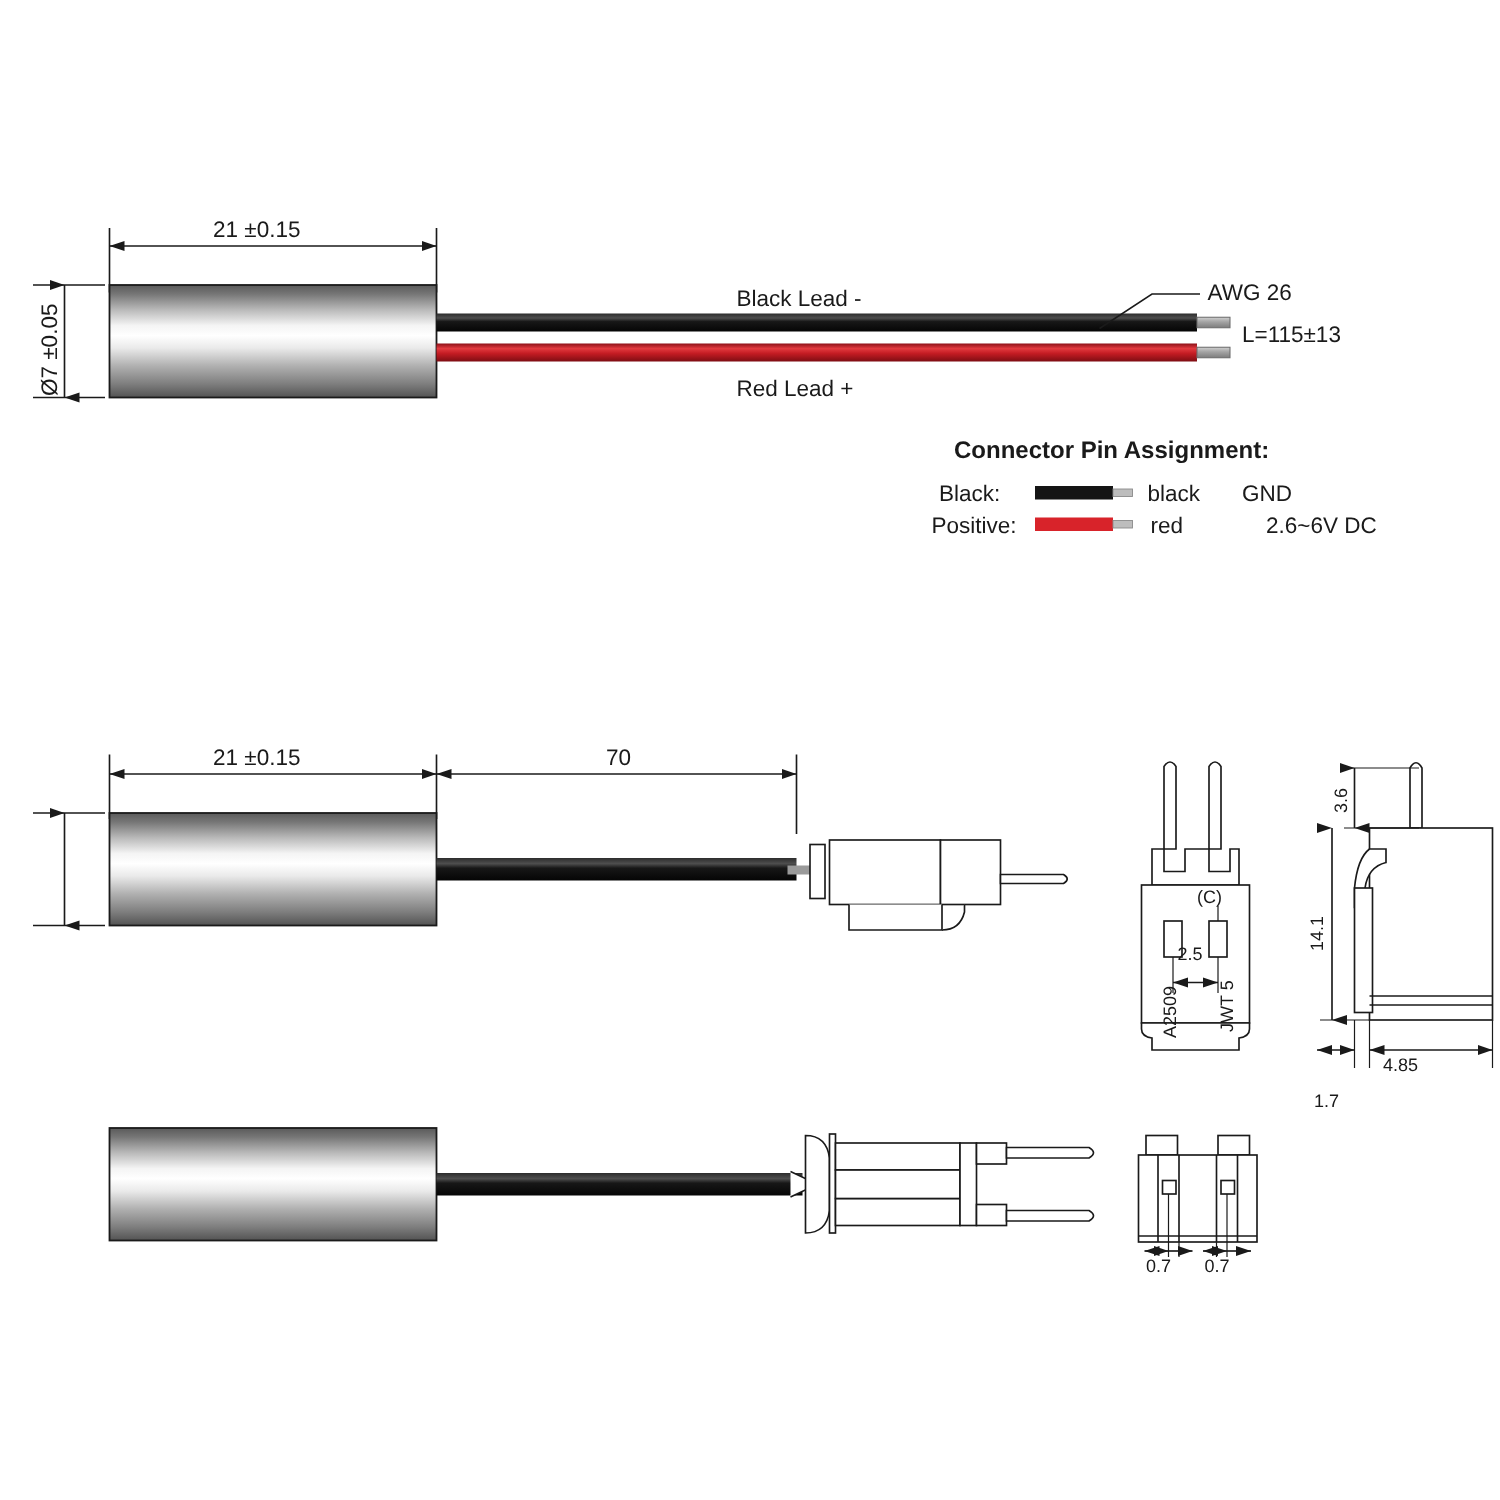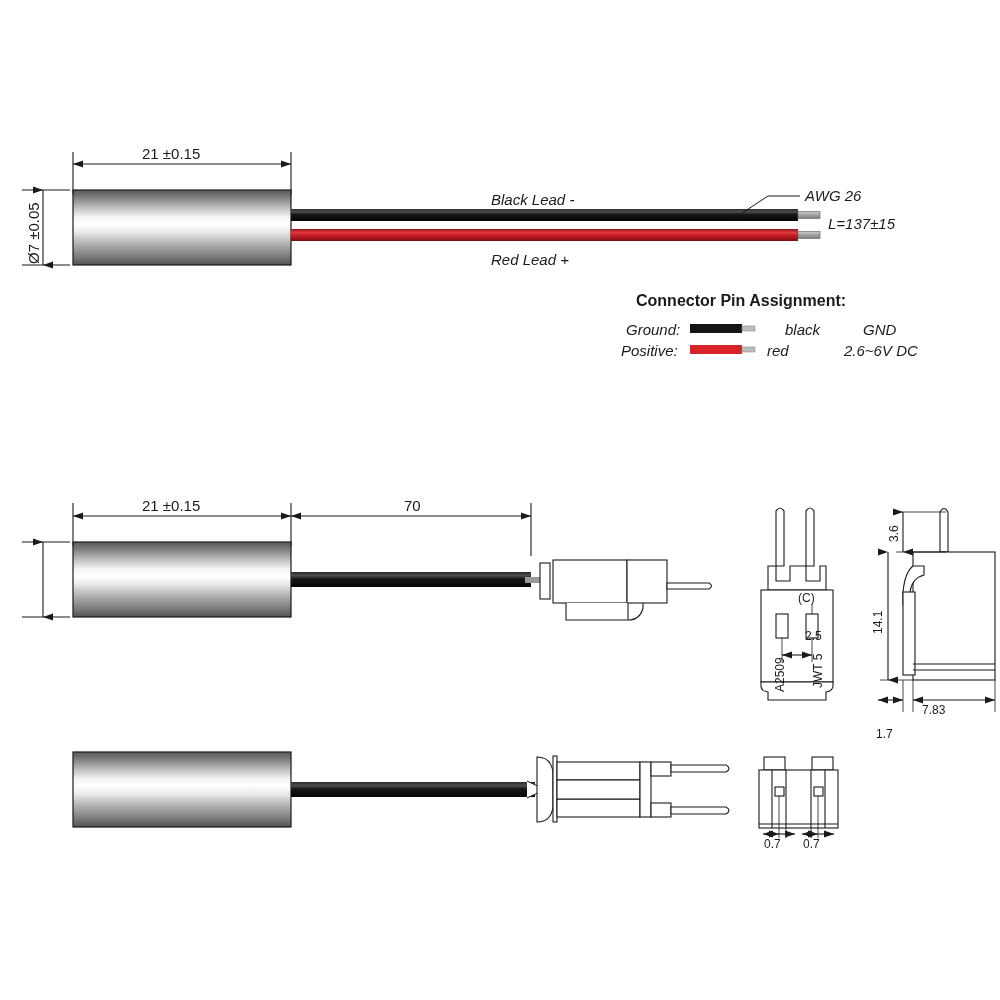--- a/index.html
+++ b/index.html
@@ -28,21 +28,21 @@
     height: 1000px;
   }
   .lbl {
     position: absolute;
     font-family: "Liberation Sans", sans-serif;
     white-space: nowrap;
     line-height: 1;
     color: #1a1a1a;
   }
   .dim   { font-size: 15px; }
-  .note  { font-size: 15px; font-style: italic; }
+  .note  { font-size: 15px; }
   .big   { font-size: 16px; }
   .small { font-size: 12px; }
   .rot90 {
     transform: rotate(-90deg);
     transform-origin: left top;
   }
 </style>
 </head>
 <body>
 
@@ -262,51 +262,51 @@
   <div class="lbl dim" style="left:142px; top:146px;">21 ±0.15</div>
 
   <div class="lbl dim rot90" style="left:26px; top:264px;">Ø7 ±0.05</div>
 
   <div class="lbl note" style="left:491px; top:192px;">Black Lead -</div>
 
   <div class="lbl note" style="left:491px; top:252px;">Red Lead +</div>
 
   <div class="lbl note" style="left:805px; top:188px;text-align:right;">AWG 26</div>
 
-  <div class="lbl note" style="left:828px; top:216px;">L=137±15</div>
+  <div class="lbl note" style="left:828px; top:216px;">L=115±13</div>
 
   <div class="lbl big" style="left:636px; top:293px;font-weight:bold;">Connector Pin Assignment:</div>
 
-  <div class="lbl note" style="left:626px; top:322px;">Ground:</div>
-  <div class="lbl note" style="left:785px; top:322px;">black</div>
-  <div class="lbl note" style="left:863px; top:322px;">GND</div>
+  <div class="lbl note" style="left:626px; top:322px;">Black:</div>
+  <div class="lbl note" style="left:765px; top:322px;">black</div>
+  <div class="lbl note" style="left:828px; top:322px;">GND</div>
 
   <div class="lbl note" style="left:621px; top:343px;text-align:center;">Positive:</div>
   <div class="lbl note" style="left:767px; top:343px;">red</div>
   <div class="lbl note" style="left:844px; top:343px;">2.6~6V DC</div>
 
   <div class="lbl dim" style="left:142px; top:498px;">21 ±0.15</div>
 
   <div class="lbl dim" style="left:404px; top:498px;">70</div>
 
   <div class="lbl dim rot90" style="left:26px; top:616px;"></div>
 
   <div class="lbl small" style="left:798px; top:592px;">(C)</div>
 
-  <div class="lbl small" style="left:785px; top:630px;margin-left:20px;">2.5</div>
+  <div class="lbl small" style="left:785px; top:630px;">2.5</div>
 
   <div class="lbl small rot90" style="left:774px; top:692px;">A2509</div>
 
   <div class="lbl small rot90" style="left:812px; top:688px;">JWT 5</div>
 
   <div class="lbl small rot90" style="left:888px; top:542px;">3.6</div>
 
   <div class="lbl small rot90" style="left:872px; top:634px;">14.1</div>
 
   <div class="lbl small" style="left:876px; top:728px;">1.7</div>
 
-  <div class="lbl small" style="left:922px; top:704px;">7.83</div>
+  <div class="lbl small" style="left:922px; top:704px;">4.85</div>
 
   <div class="lbl small" style="left:764px; top:838px;">0.7</div>
 
   <div class="lbl small" style="left:803px; top:838px;">0.7</div>
 
 </div>
 
 </body></html>

